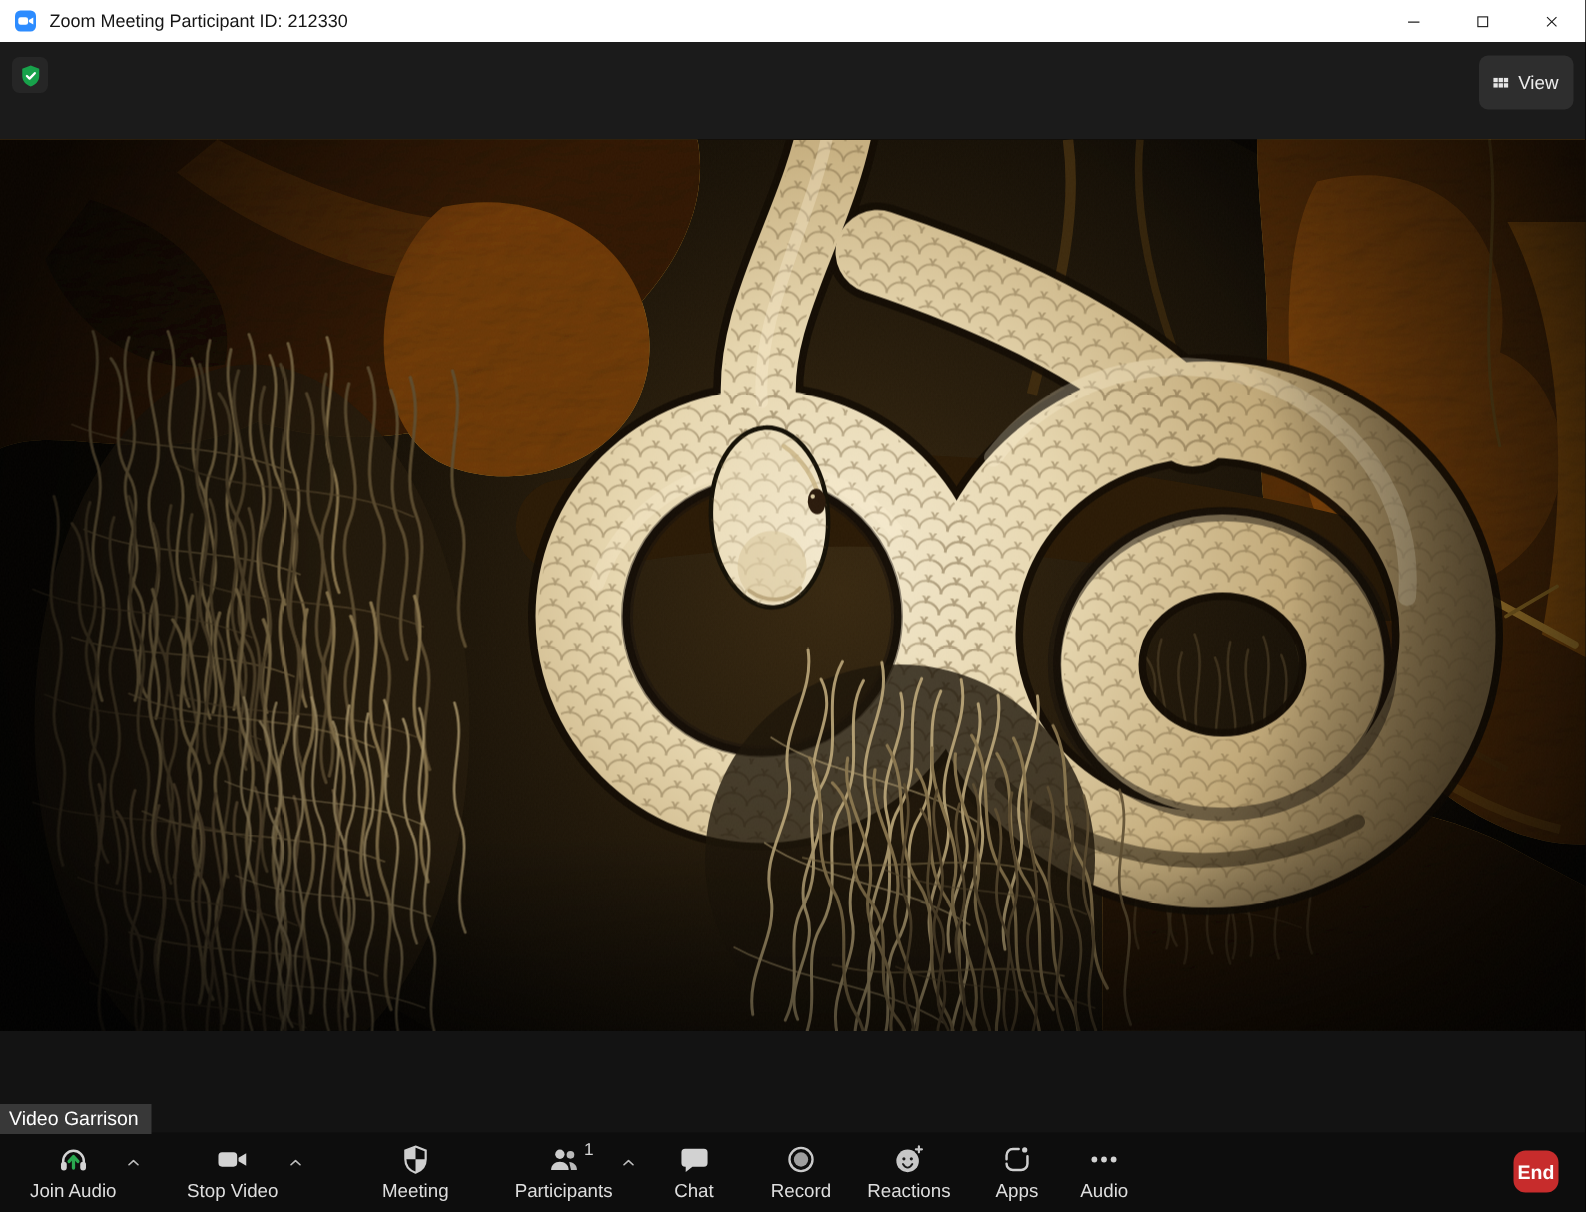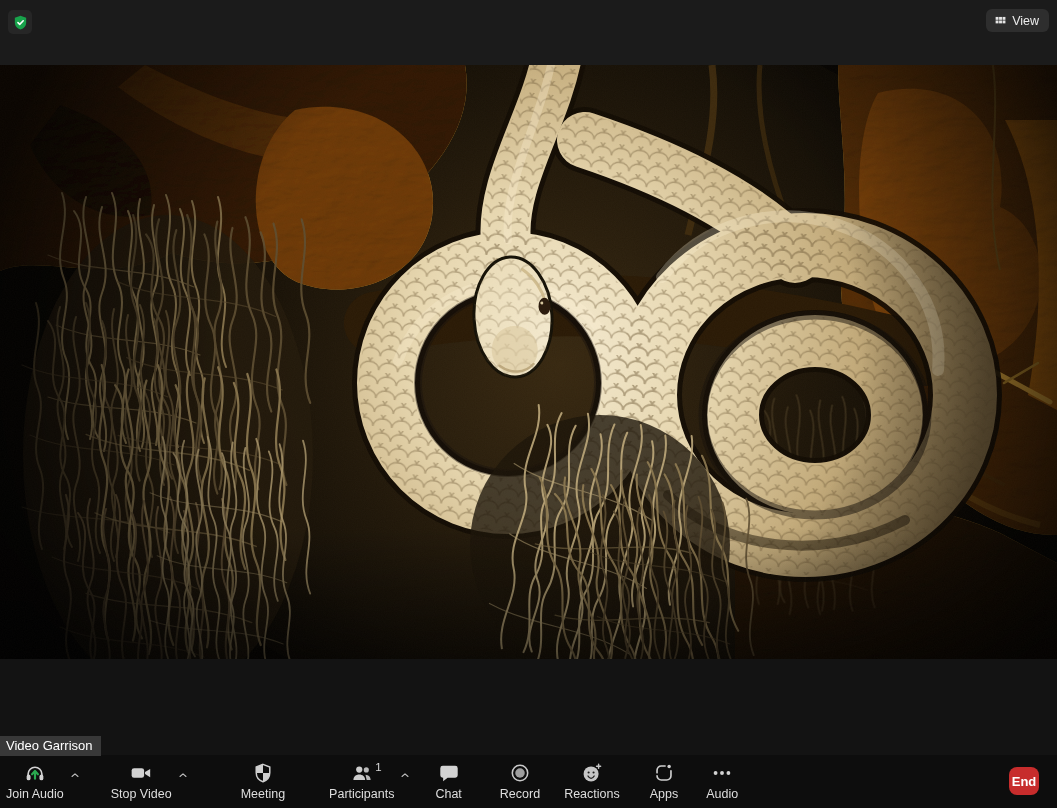--- a/index.html
+++ b/index.html
@@ -21,37 +21,37 @@
   .win-btn{width:46px; height:28px; border:none; background:transparent; display:flex;
     align-items:center; justify-content:center; cursor:default;}
   .win-btn svg{width:13px; height:13px;}
 
   
   .meeting{position:relative; flex:1; background:var(--video-bg);}
   .topbar{position:absolute; top:0; left:0; right:0; height:65px; background:var(--topbar-bg);}
   .sec-badge{position:absolute; left:8px; top:10px; width:24px; height:24px; border-radius:5px;
     background:#262626; border:none; display:flex; align-items:center; justify-content:center;}
   .sec-badge svg{width:17px; height:17px;}
-  .view-btn{position:absolute; right:8px; top:9px; height:23px; border:none; border-radius:6px;
+  .view-btn{position:absolute; right:8px; top:9px; height:36px; border:none; border-radius:6px;
     background:#2e2e2e; color:#ececec; font-size:12.5px; font-family:inherit;
     display:flex; align-items:center; gap:5px; padding:0 10px 0 8px;}
   .view-btn svg{width:13px; height:13px;}
 
   .video-frame{position:absolute; top:65px; left:0; width:1057px; height:594px; background:#070502;}
   .video-frame svg{display:block;}
 
   .name-chip{position:absolute; left:0; bottom:52px; background:var(--name-chip-bg); color:#fff;
     font-size:13px; padding:2px 9px 3px 6px; z-index:4;}
 
   
   .toolbar{position:absolute; bottom:0; left:0; right:0; height:53px; background:var(--toolbar-bg);
     display:flex; align-items:stretch; z-index:3;}
   #toolbar-items{display:flex; align-items:flex-start; padding-left:4px;}
   .tb-group{display:flex; align-items:flex-start;}
-  .tb-group:nth-child(1){margin-left:2px;justify-content:space-between;}
+  .tb-group:nth-child(1){margin-left:16px;justify-content:space-between;}
   .tb-group:nth-child(2){margin-left:30px;}
   .tb-group:nth-child(3){margin-left:52px;}
   .tb-group:nth-child(4){margin-left:44px;}
   .tb-group:nth-child(5){margin-left:24px;}
   .tb-group:nth-child(6){margin-left:38px;}
   .tb-group:nth-child(7){margin-left:24px;}
   .tb-group:nth-child(8){margin-left:30px;}
   .tb-group:nth-child(9){margin-left:28px;}
   .tb-group:nth-child(10){margin-left:36px;}
   .tb-item{display:flex; flex-direction:column; align-items:center; background:transparent;
@@ -150,20 +150,43 @@
       <circle cx="12" cy="12" r="2.1" fill="#d2d2d2"></circle>
       <circle cx="19" cy="12" r="2.1" fill="#d2d2d2"></circle>
   </symbol>
   <symbol id="icon-chevron-up" viewBox="0 0 24 24">
     <path d="M6 15 L12 9.6 L18 15" fill="none" stroke="#bdbdbd" stroke-width="2.2" stroke-linecap="round" stroke-linejoin="round"></path>
   </symbol>
 </svg>
 
 <div class="window">
 
+  <div class="titlebar">
+    <svg class="app-icon">
+        <use href="#icon-zoom-logo"></use>
+      </svg>
+    <span class="title-text">Zoom Meeting Participant ID: 212330</span>
+    <div class="win-controls">
+      <button class="win-btn">
+          <svg>
+            <use href="#icon-minimize"></use>
+          </svg>
+        </button>
+      <button class="win-btn">
+          <svg>
+            <use href="#icon-maximize"></use>
+          </svg>
+        </button>
+      <button class="win-btn">
+          <svg>
+            <use href="#icon-close"></use>
+          </svg>
+        </button>
+    </div>
+  </div>
 
   <div class="meeting">
 
     <div class="topbar">
       <button class="sec-badge">
         <svg>
             <use href="#icon-shield-check"></use>
           </svg>
       </button>
       <button class="view-btn">

